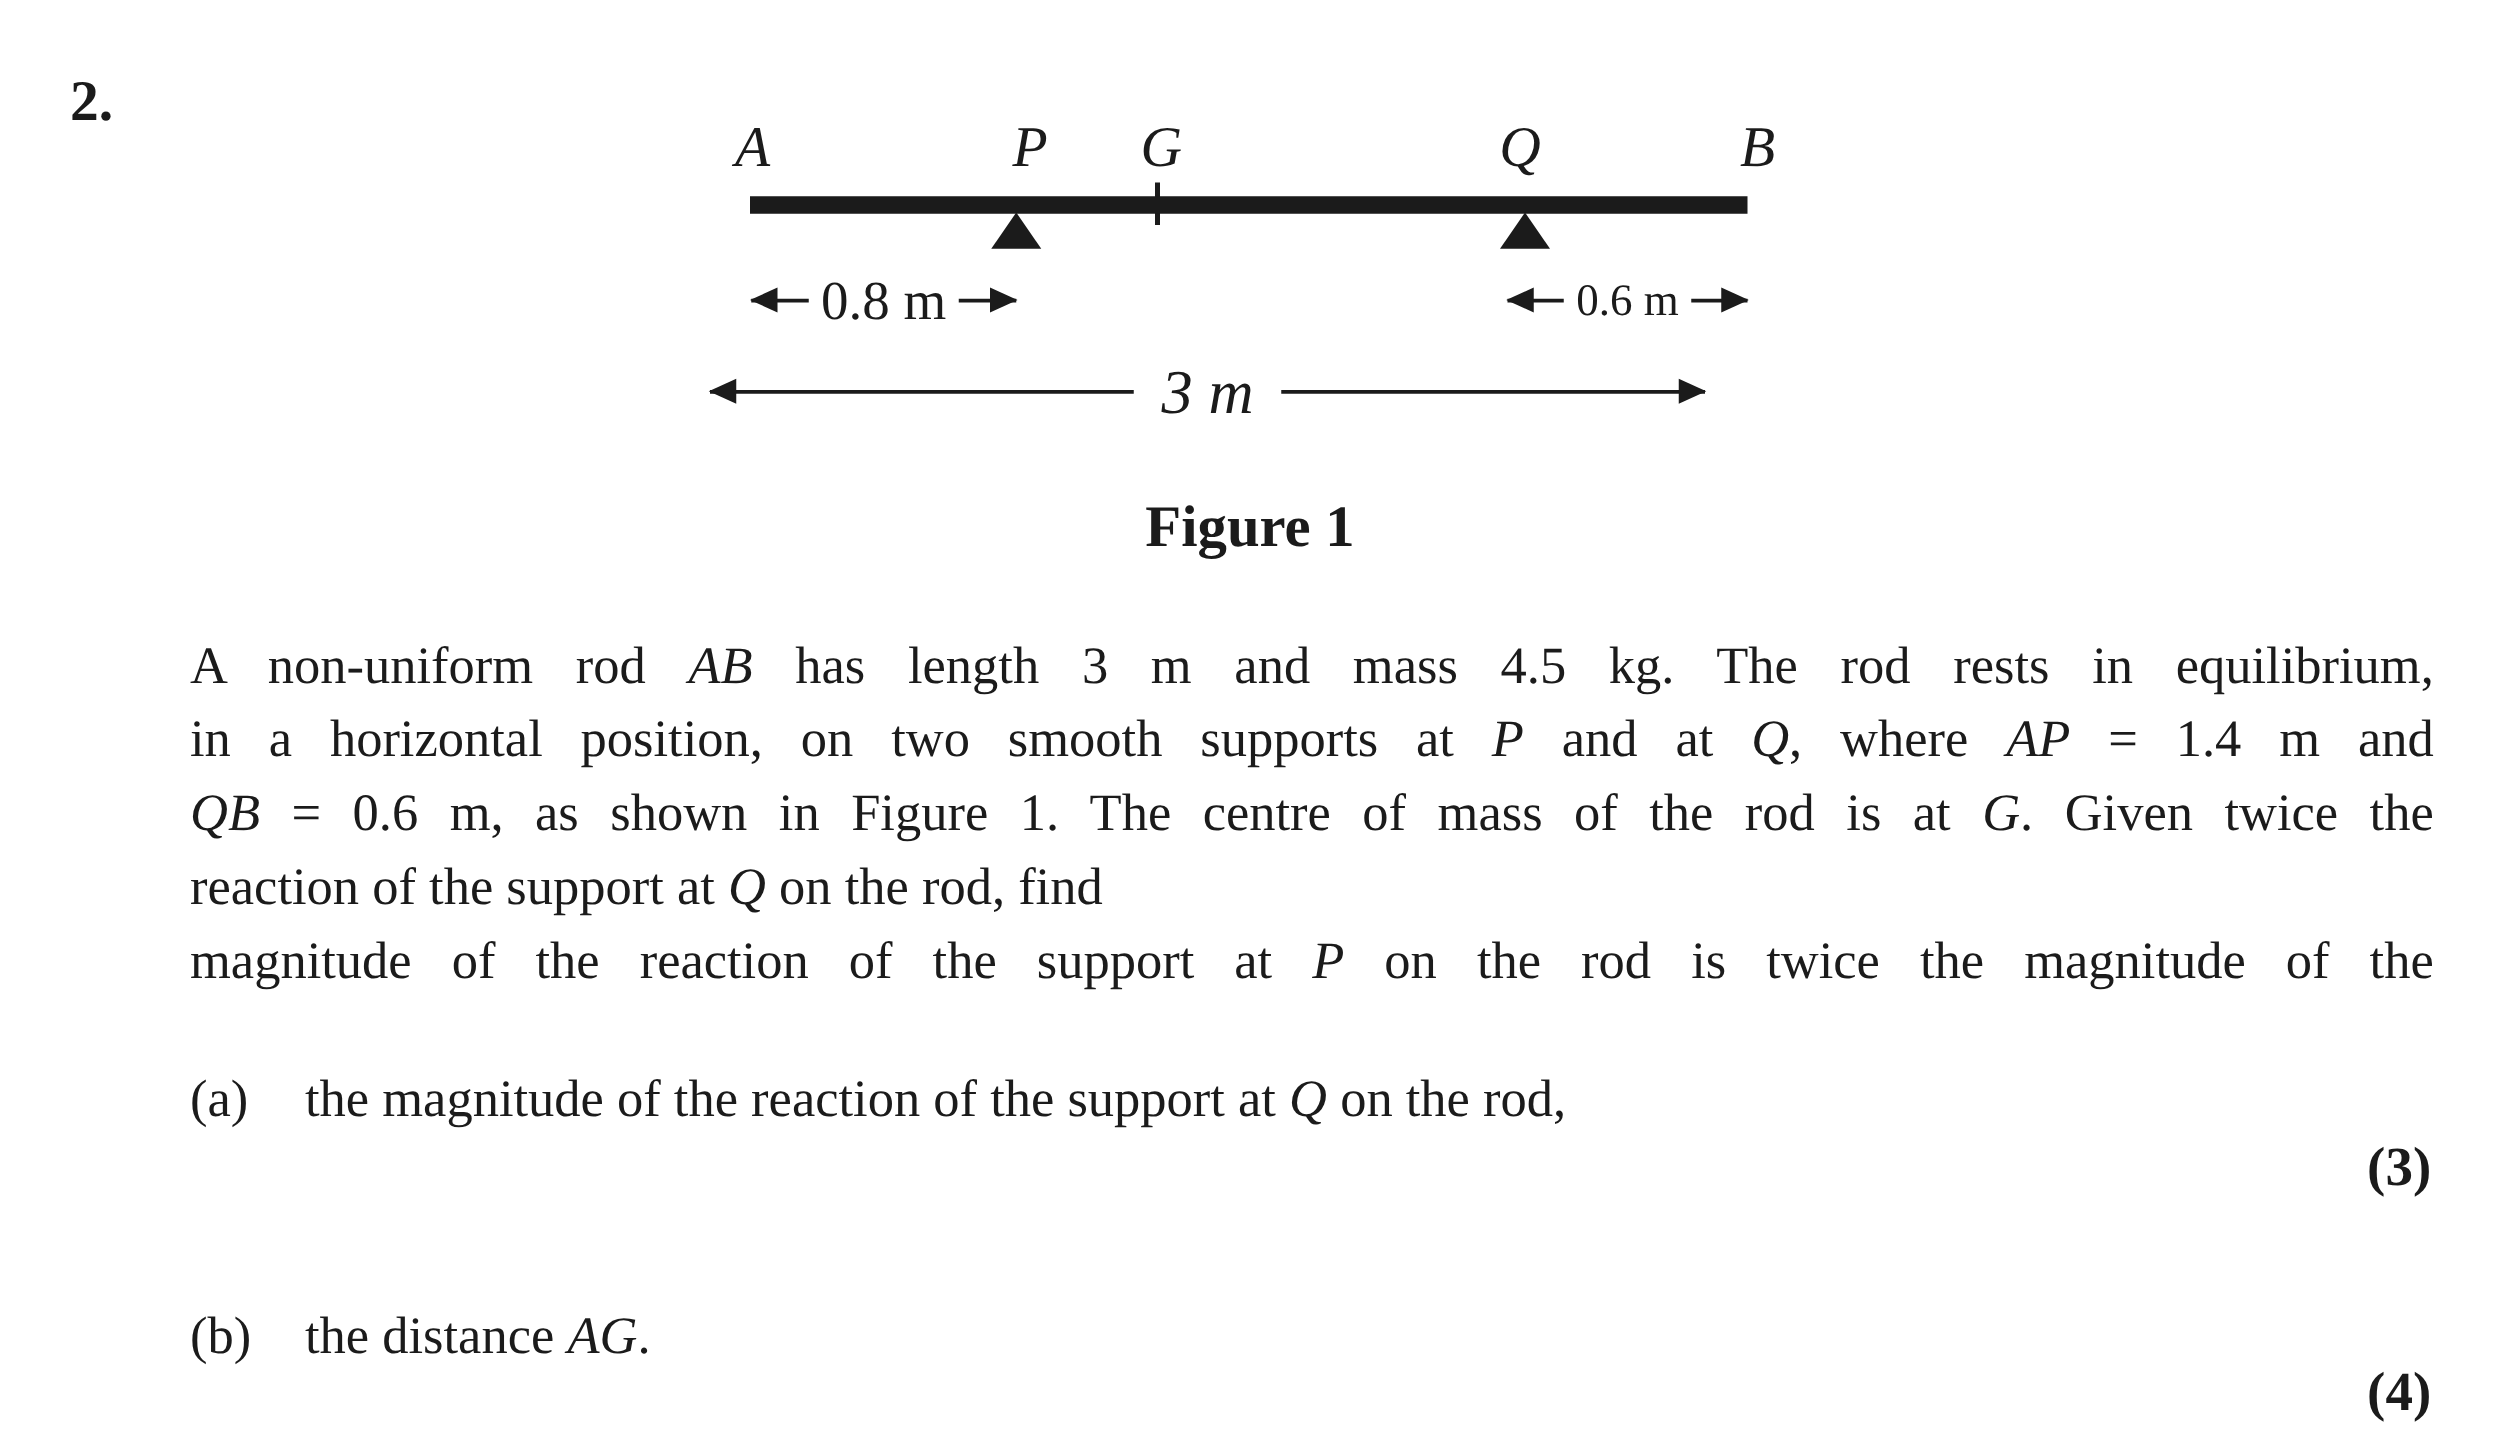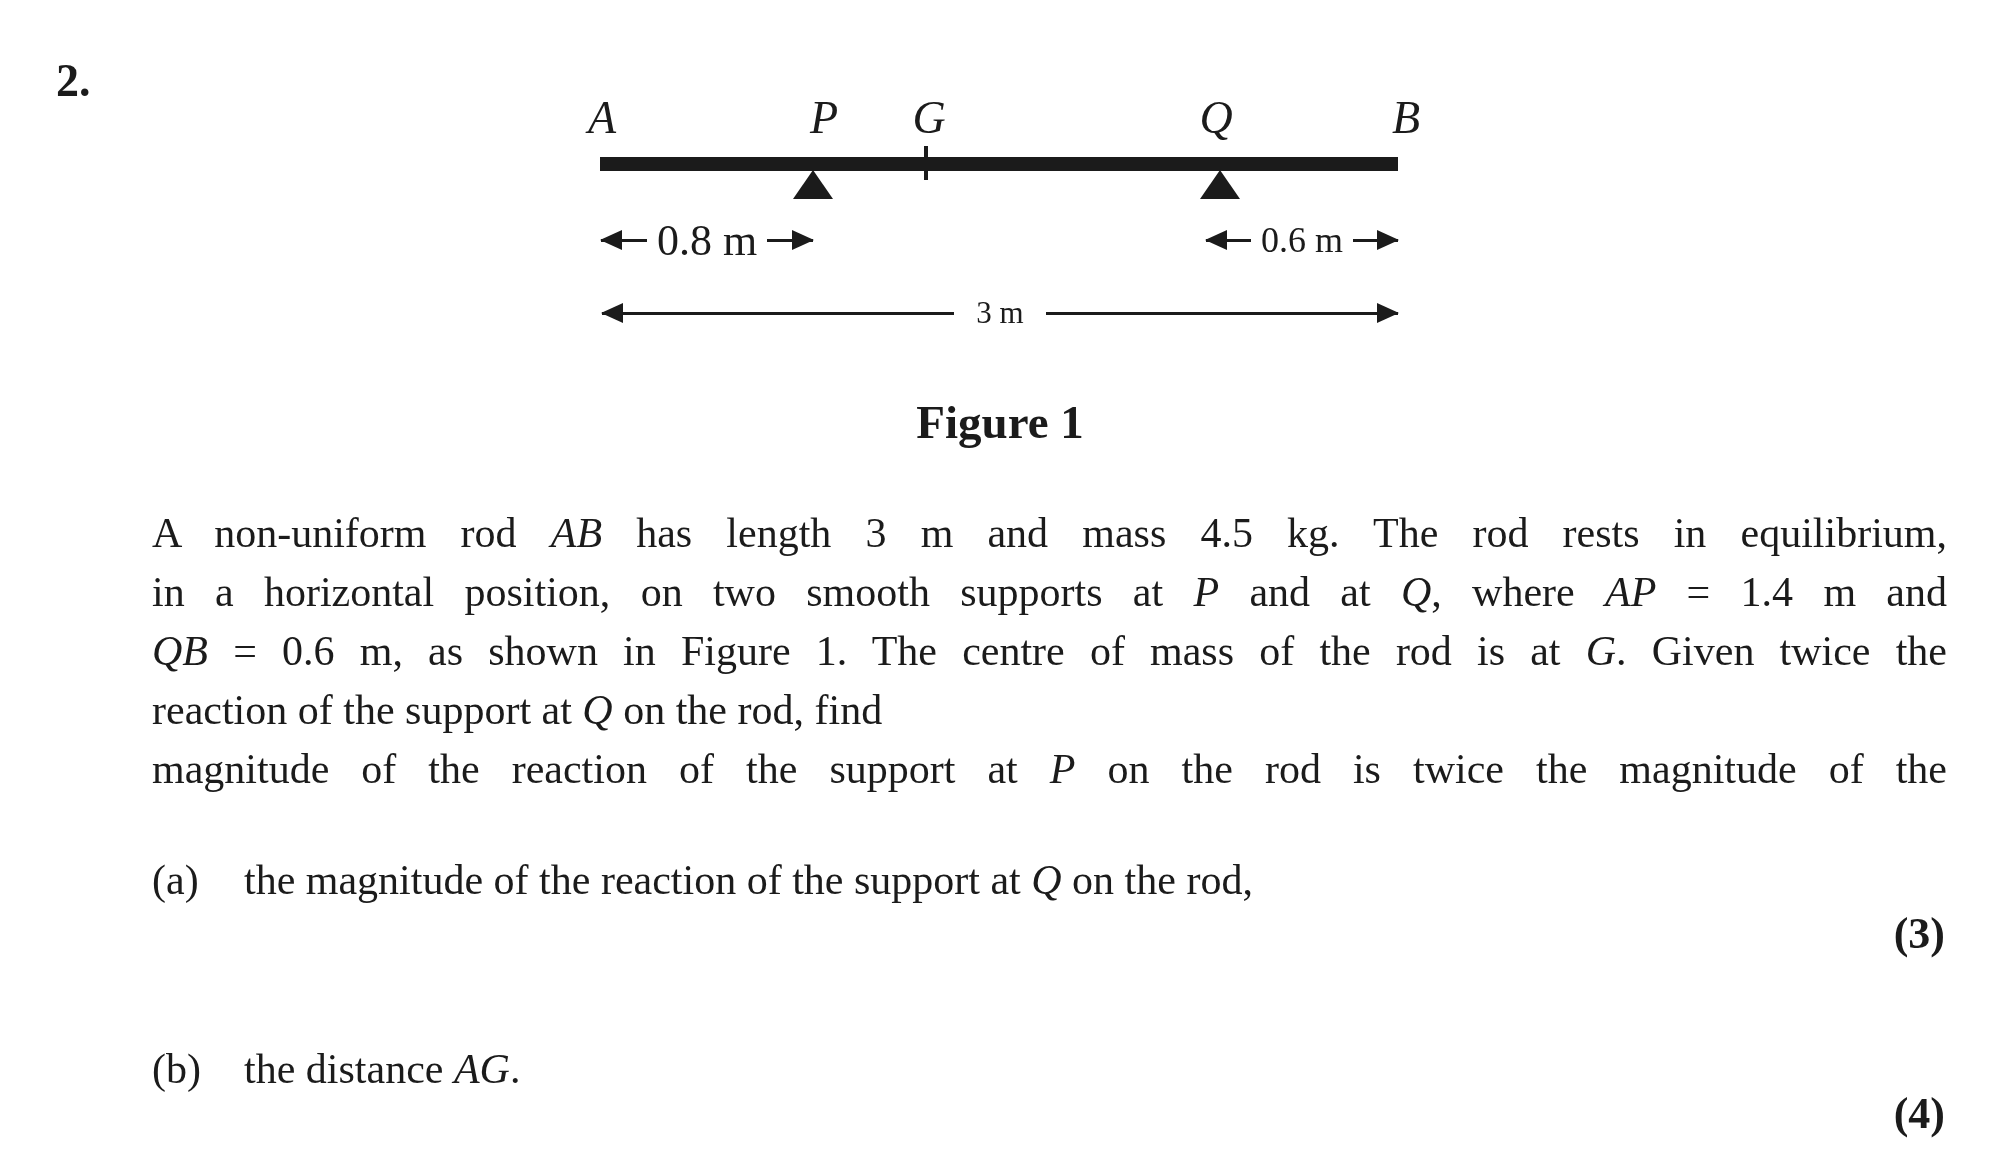--- a/index.html
+++ b/index.html
@@ -41,21 +41,21 @@
     border-top:10px solid transparent;border-bottom:10px solid transparent;
     border-right:22px solid #1b1b1b;
   }
   .dline.r::before{
     content:"";position:absolute;right:-1px;top:-12px;width:0;height:0;
     border-top:10px solid transparent;border-bottom:10px solid transparent;
     border-left:22px solid #1b1b1b;
   }
   #dim-ap{left:601px;top:218px;width:212px;height:44px;font-size:44px;}
   #dim-qb{left:1206px;top:218px;width:192px;height:44px;font-size:36px;}
-  #dim-ab{left:602px;top:288px;width:796px;height:50px;font-size:31px;}
+  #dim-ab{left:568px;top:288px;width:796px;height:50px;font-size:50px;font-style:italic;}
   #dim-ab .dtext{margin:0 22px;}
 
   #figcaption{left:600px;top:394px;width:800px;text-align:center;
     font-size:47px;font-weight:bold;line-height:1.2;}
 
   
   #para{left:152px;top:504px;width:1795px;font-size:42px;}
   .pline{
     line-height:59px;height:59px;white-space:nowrap;
     text-align:justify;text-align-last:justify;

